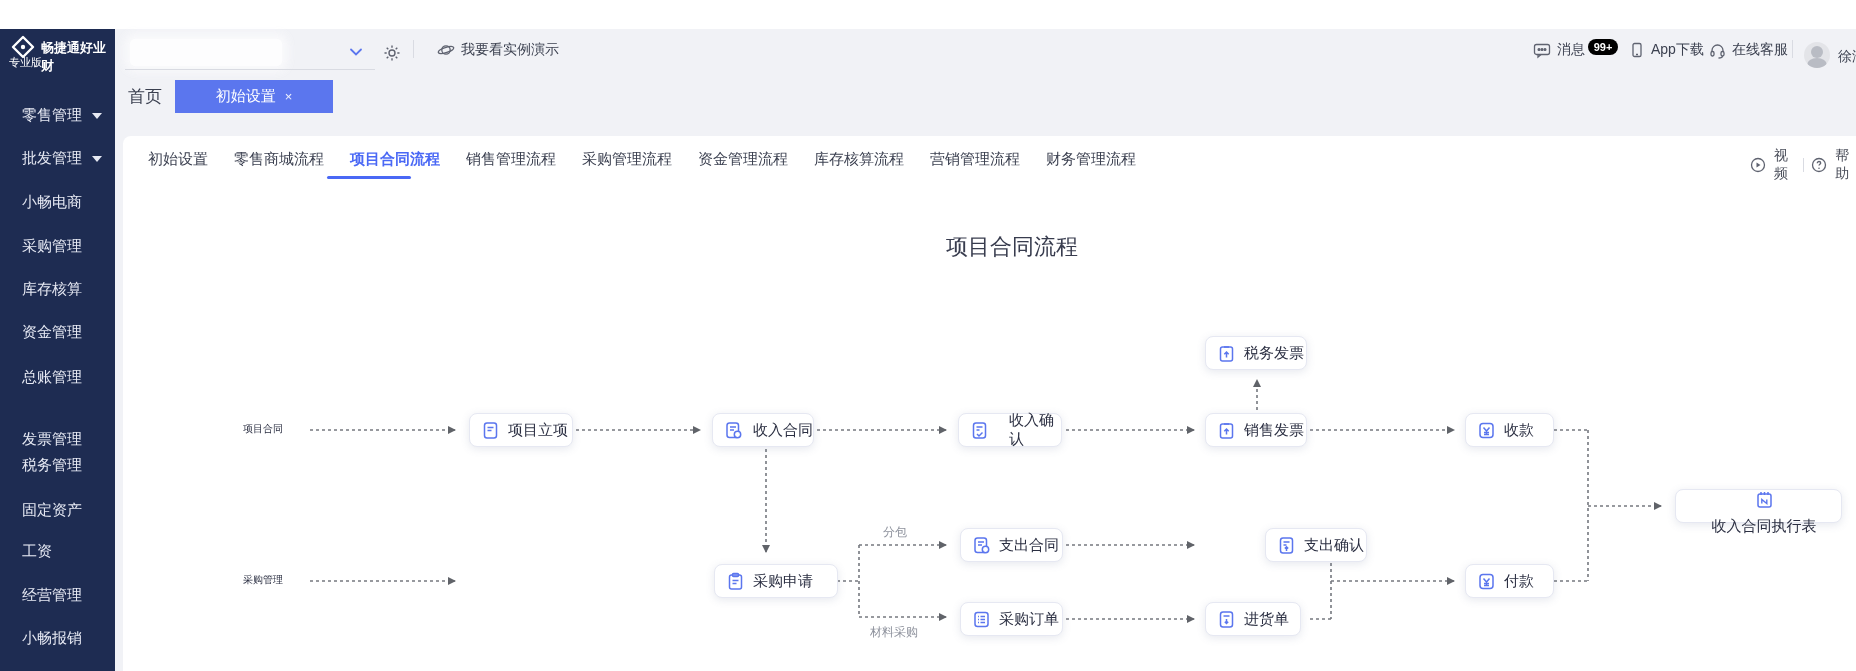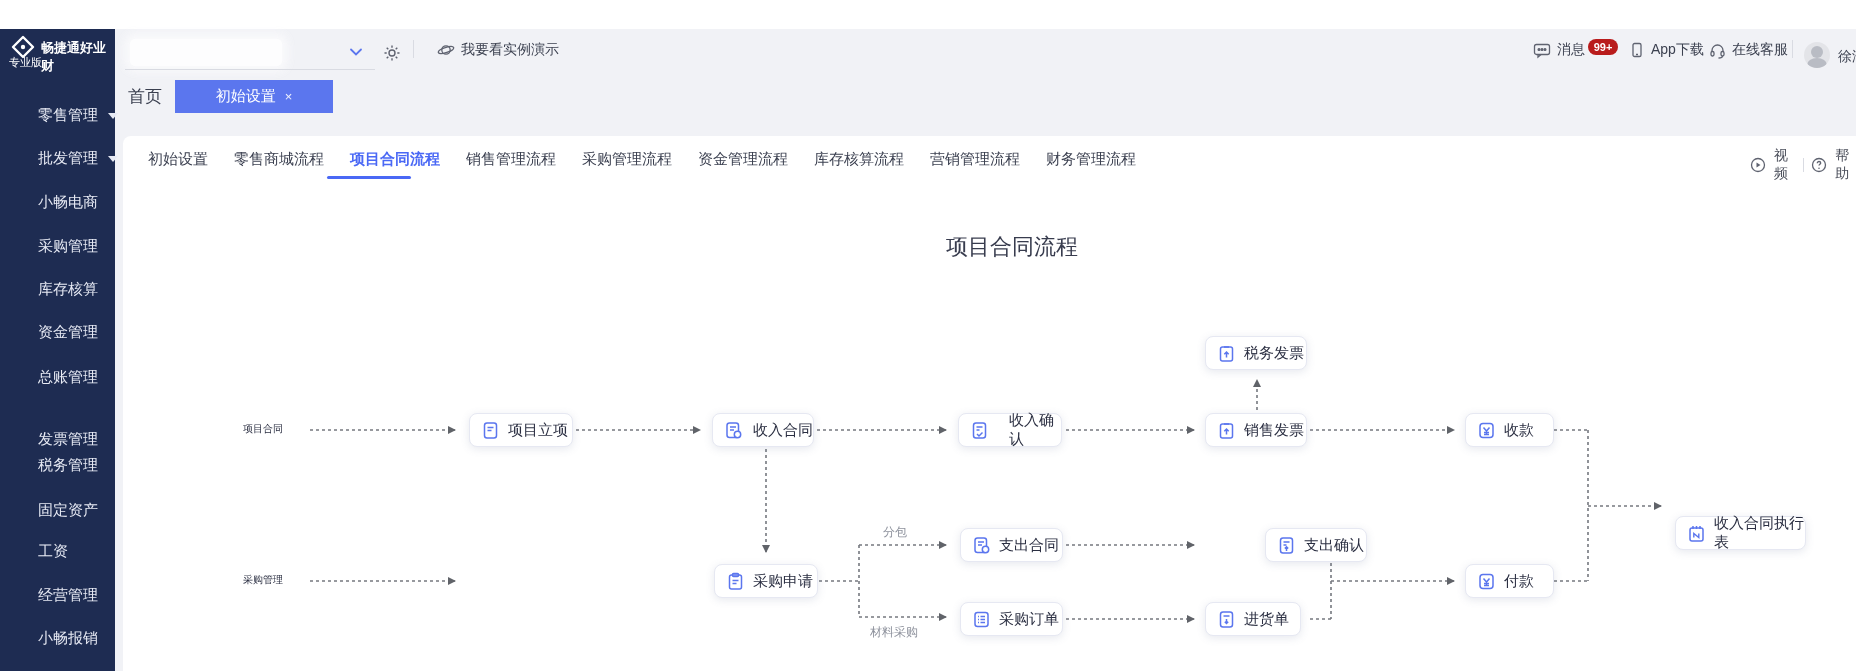--- a/index.html
+++ b/index.html
@@ -7,29 +7,29 @@
        font-family:"Liberation Sans","DejaVu Sans",sans-serif;color:#2b2f42;}
   .abs{position:absolute;}
   
   .graybase{left:115px;top:29px;width:1741px;height:642px;background:#f1f2f6;}
   .sidebar{left:0;top:29px;width:115px;height:642px;background:#1e2c52;}
   .brand{left:0;top:0;width:115px;height:50px;}
   .brand-logo{left:9px;top:4px;color:#ffffff;}
   .brand-name{left:41px;top:10px;font-size:13px;color:#ffffff;font-weight:bold;letter-spacing:0;}
   .brand-edition{left:9px;top:26px;font-size:11px;color:#ffffff;}
   .side-item{left:0;width:115px;height:22px;line-height:22px;color:#e7eaf4;font-size:15px;
-             padding-left:22px;box-sizing:border-box;cursor:pointer;margin-left:16px;}
+             padding-left:22px;box-sizing:border-box;cursor:pointer;}
   .caret{display:inline-block;width:0;height:0;border-left:5px solid transparent;
          border-right:5px solid transparent;border-top:6px solid #e7eaf4;margin-left:10px;vertical-align:middle;}
   .hbar-item{display:flex;align-items:center;gap:6px;font-size:14px;color:#3c4150;}
   .redacted{left:130px;top:39px;width:152px;height:27px;background:#fdfdfe;border-radius:5px;
             box-shadow:0 0 10px 6px rgba(250,250,252,.95);}
   .sel-underline{left:125px;top:69px;width:250px;height:1px;background:#d9dbe2;}
   .vdiv{width:1px;height:18px;background:#d9dbe2;}
-  .badge{left:1588px;top:39px;min-width:30px;height:16px;background:#b91c1c;color:#fff;border-radius:9px;
+  .badge{left:1588px;top:39px;min-width:30px;height:16px;background:#000000;color:#fff;border-radius:9px;
          font-size:11px;line-height:16px;text-align:center;padding:0 5px;box-sizing:border-box;font-weight:bold;}
   .avatar{left:1804px;top:42px;width:26px;height:26px;border-radius:50%;background:#e3e4e8;overflow:hidden;}
   .avatar:after{content:"";position:absolute;left:7px;top:4px;width:12px;height:12px;border-radius:50%;background:#b9bcc4;}
   .avatar:before{content:"";position:absolute;left:3px;top:16px;width:20px;height:14px;border-radius:50%;background:#b9bcc4;}
   .username{left:1838px;top:48px;font-size:14px;color:#3c4150;white-space:nowrap;}
   
   .wtab-home{left:115px;top:80px;width:60px;height:33px;line-height:33px;text-align:center;
              color:#3a3f4f;font-size:17px;cursor:pointer;}
   .wtab-active{left:175px;top:80px;width:158px;height:33px;background:#5b76ee;color:#fff;
                display:flex;align-items:center;justify-content:center;gap:9px;font-size:15px;cursor:pointer;}
@@ -262,30 +262,30 @@
     </svg>
   <span>销售发票</span>
 </div>
 <div class="abs node" style="left:1465px;top:413px;width:89px;">
   <svg class="blue" width="19" height="19" viewBox="0 0 19 19" fill="none" stroke="currentColor" stroke-width="1.5">
       <rect x="3" y="2.5" width="13" height="14" rx="3"></rect>
       <path d="M6.5 6.5 9.5 10l3-3.5M9.5 10v4M7 11.5h5M7 13.5h5"></path>
     </svg>
   <span>收款</span>
 </div>
-<div class="abs node" style="left:1675px;top:516px;width:131px;">
+<div class="abs node" style="left:1675px;top:489px;width:167px;flex-direction:column;">
   <svg class="blue" width="19" height="19" viewBox="0 0 19 19" fill="none" stroke="currentColor" stroke-width="1.5">
       <rect x="3" y="4" width="13" height="13" rx="2"></rect>
       <path d="M6 2v3M9.5 2v3M13 2v3"></path>
       <path d="M6.8 13.5v-4l5 4v-4" stroke-width="1.4"></path>
     </svg>
   <span>收入合同执行表</span>
 </div>
 
-<div class="abs node" style="left:714px;top:564px;width:104px;">
+<div class="abs node" style="left:714px;top:564px;width:124px;">
   <svg class="blue" width="19" height="19" viewBox="0 0 19 19" fill="none" stroke="currentColor" stroke-width="1.5">
       <rect x="3.5" y="3" width="12" height="14" rx="2"></rect>
       <rect x="6.5" y="1.5" width="6" height="3" rx="1"></rect>
       <path d="M6.5 8.5h6M6.5 11.5h4"></path>
     </svg>
   <span>采购申请</span>
 </div>
 <div class="abs node" style="left:960px;top:528px;width:103px;">
   <svg class="blue" width="19" height="19" viewBox="0 0 19 19" fill="none" stroke="currentColor" stroke-width="1.5">
       <rect x="3" y="2" width="11.5" height="14.5" rx="2.5"></rect>

